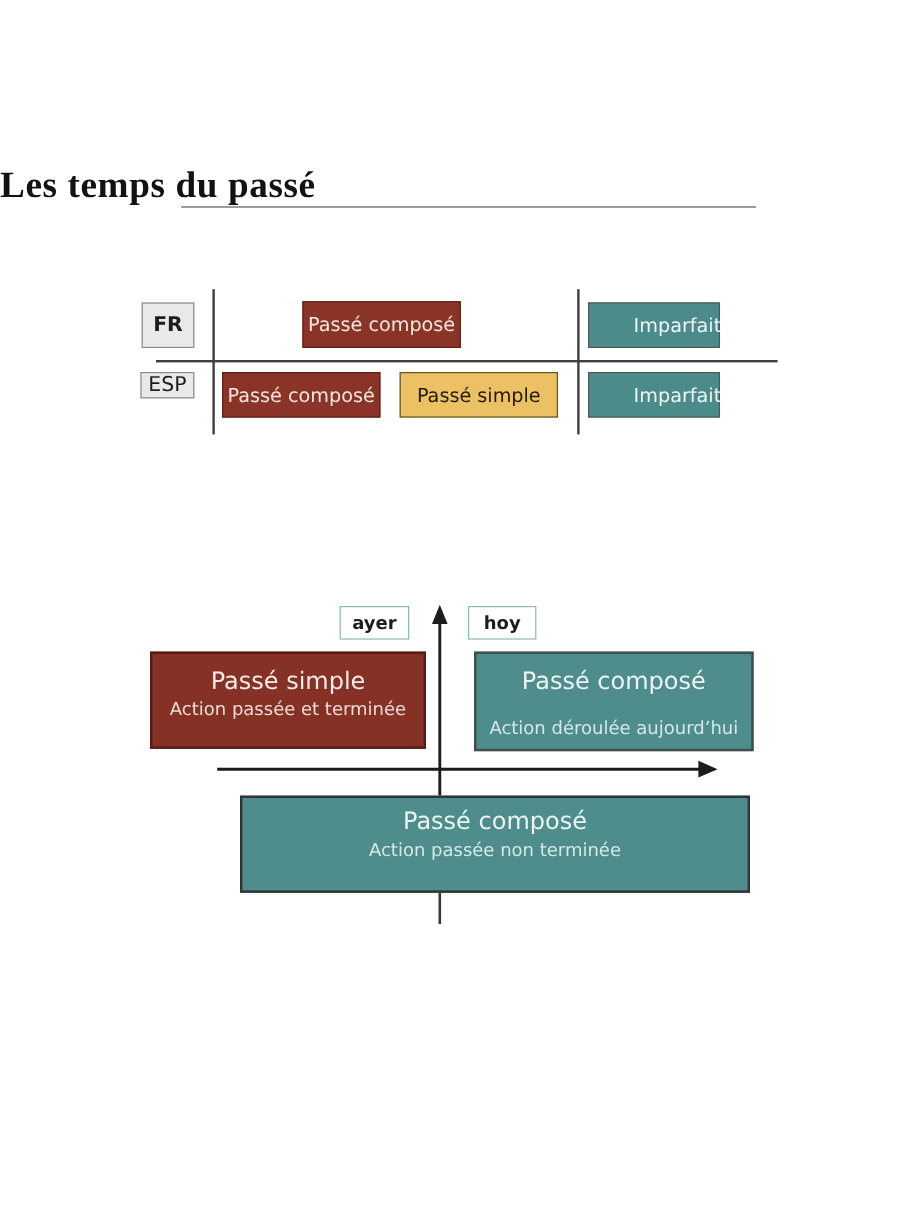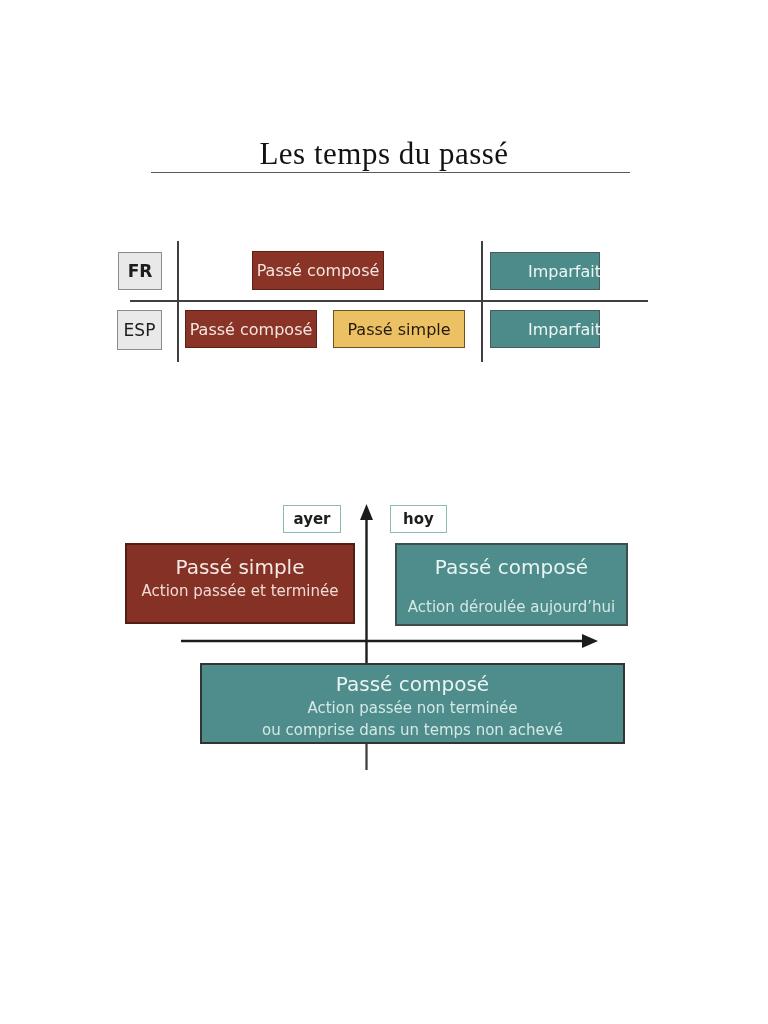--- a/index.html
+++ b/index.html
@@ -14,23 +14,23 @@
     background: #ffffff;
     font-family: "DejaVu Sans", "Liberation Sans", sans-serif;
     overflow: hidden;
   }
   
   .doc-title {
     position: absolute;
     left: 0;
     top: 136px;
     width: 768px;
-    text-align: center;
+    text-align: left;
     font-family: "Liberation Serif", "DejaVu Serif", serif;
-    font-weight: normal;
+    font-weight: bold;
     font-size: 31px;
     color: #121212;
     letter-spacing: 0.5px;
   }
   .title-underline {
     position: absolute;
     left: 151px;
     top: 172px;
     width: 479px;
     height: 1px;
@@ -47,21 +47,21 @@
     background: #e9e9e9;
     border: 1.5px solid #8b8b8b;
     color: #1d1d1d;
     font-size: 17px;
     display: flex;
     align-items: center;
     justify-content: center;
     box-sizing: border-box;
   }
   .fr-label  { left: 118px; top: 252px; width: 44px; height: 38px; font-weight: bold; }
-  .esp-label { left: 117px; top: 310px; width: 45px; height: 40px; }
+  .esp-label { left: 117px; top: 310px; width: 45px; height: 22px; }
 
   .cell {
     position: absolute;
     display: flex;
     align-items: center;
     justify-content: center;
     font-size: 16px;
     box-sizing: border-box;
   }
   .cell-red {
@@ -184,16 +184,15 @@
   </div>
 
   <div class="quad-box quad-teal">
     <div class="box-title-teal">Passé composé</div>
     <div class="box-sub-teal">Action déroulée aujourd’hui</div>
   </div>
 
   <div class="bottom-box">
     <div class="bottom-title">Passé composé</div>
     <div class="bottom-line">Action passée non terminée</div>
-    <div class="bottom-line">ou comprise dans un temps non achevé</div>
   </div>
 
 </div>
 
 </body></html>

